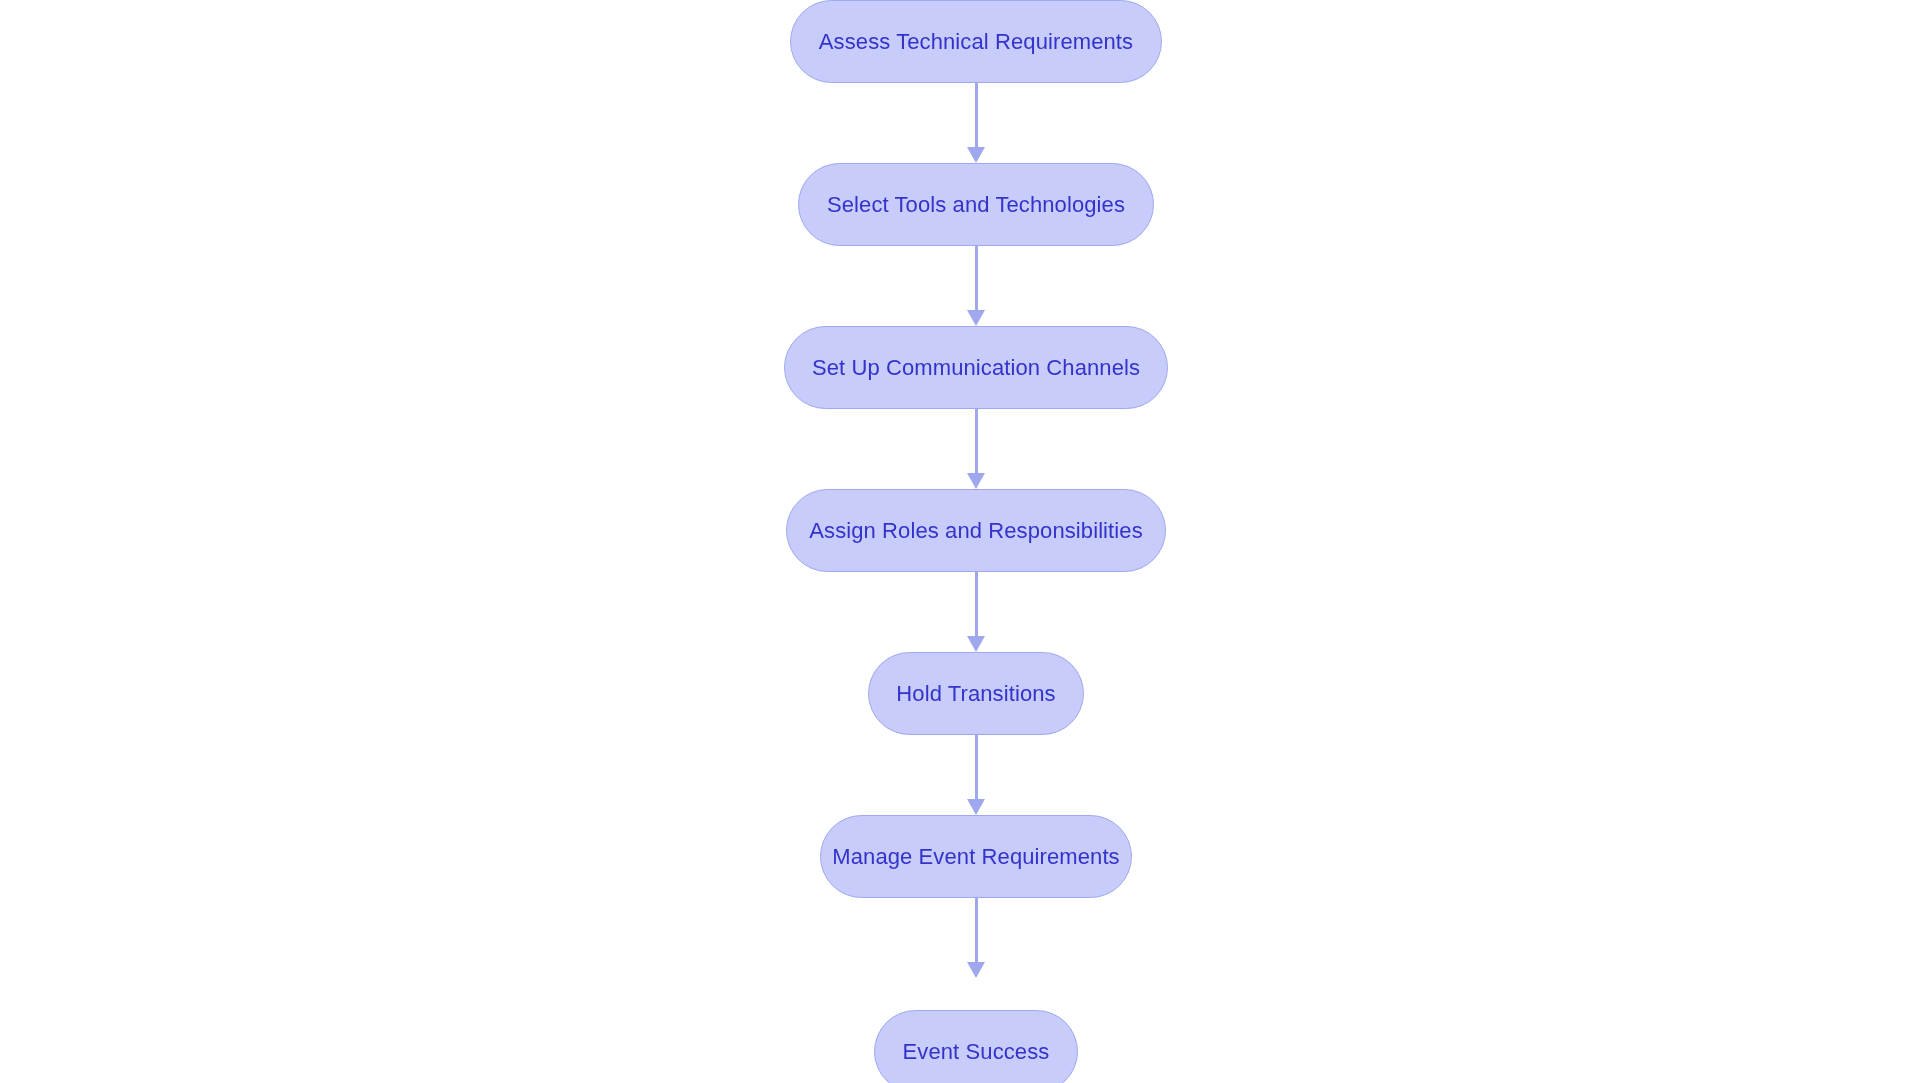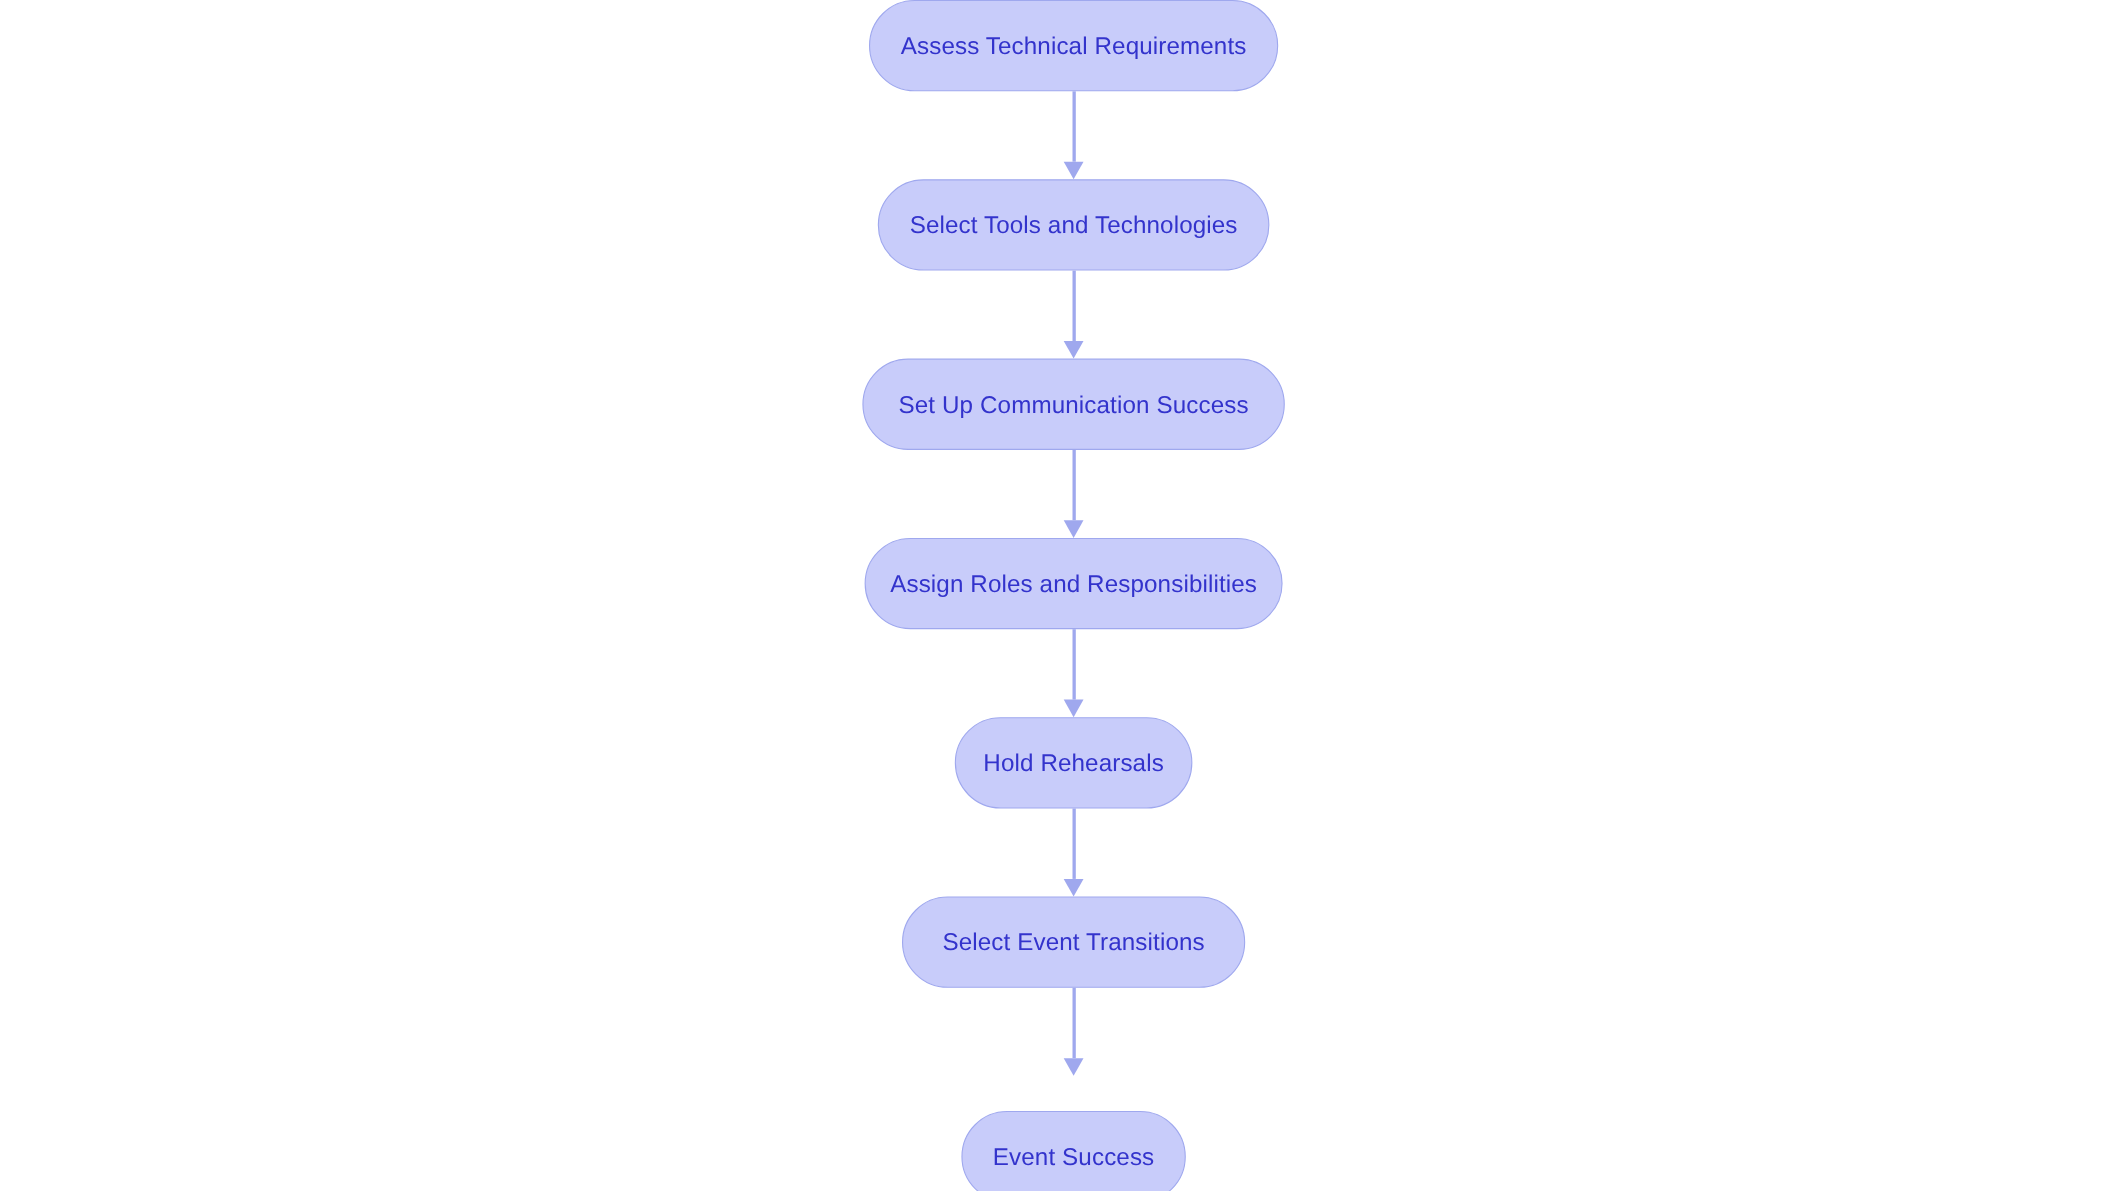--- a/index.html
+++ b/index.html
@@ -103,48 +103,48 @@
         <div class="flow-node" style="width: 356px; justify-content: center;">
           <span class="flow-node-label">Select Tools and Technologies</span>
         </div>
       </div>
       <div class="connector">
         <div class="connector-line"></div>
         <div class="connector-head"></div>
       </div>
       <div class="node-row">
         <div class="flow-node" style="width: 384px;">
-          <span class="flow-node-label">Set Up Communication Success</span>
+          <span class="flow-node-label">Set Up Communication Channels</span>
         </div>
       </div>
       <div class="connector">
         <div class="connector-line"></div>
         <div class="connector-head"></div>
       </div>
       <div class="node-row">
         <div class="flow-node" style="width: 380px; text-align: right;">
           <span class="flow-node-label">Assign Roles and Responsibilities</span>
         </div>
       </div>
       <div class="connector">
         <div class="connector-line"></div>
         <div class="connector-head"></div>
       </div>
       <div class="node-row">
         <div class="flow-node" style="width: 216px;">
-          <span class="flow-node-label">Hold Rehearsals</span>
+          <span class="flow-node-label">Hold Transitions</span>
         </div>
       </div>
       <div class="connector">
         <div class="connector-line"></div>
         <div class="connector-head"></div>
       </div>
       <div class="node-row">
         <div class="flow-node" style="width: 312px;">
-          <span class="flow-node-label">Select Event Transitions</span>
+          <span class="flow-node-label">Manage Event Requirements</span>
         </div>
       </div>
       <div class="connector">
         <div class="connector-line"></div>
         <div class="connector-head"></div>
       </div>
       <div class="node-row">
         <div class="flow-node" style="width: 204px; margin-top: 32px;">
           <span class="flow-node-label">Event Success</span>
         </div>

